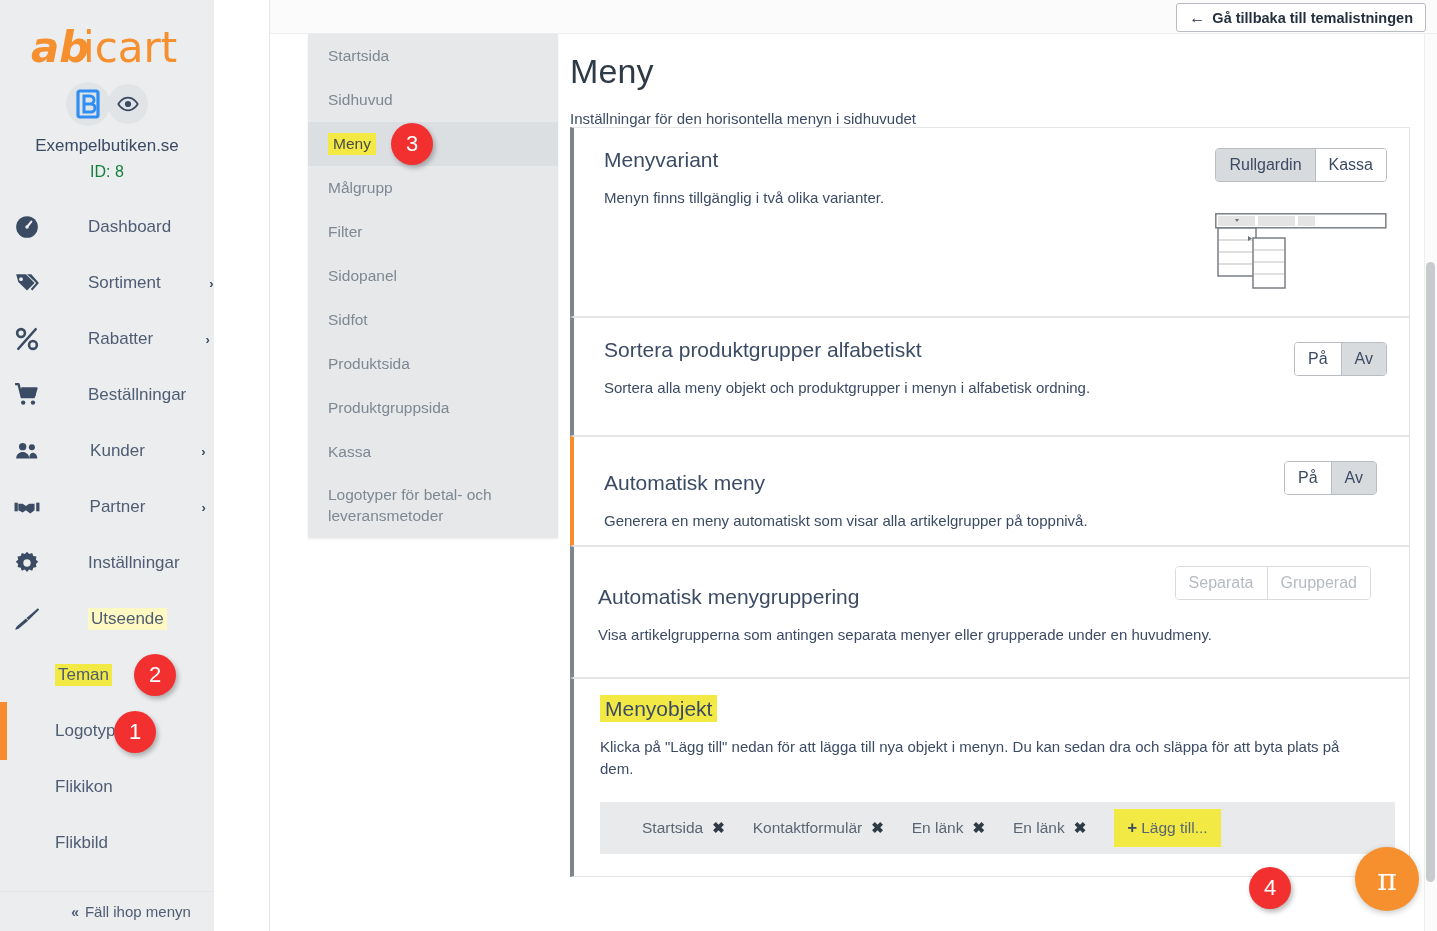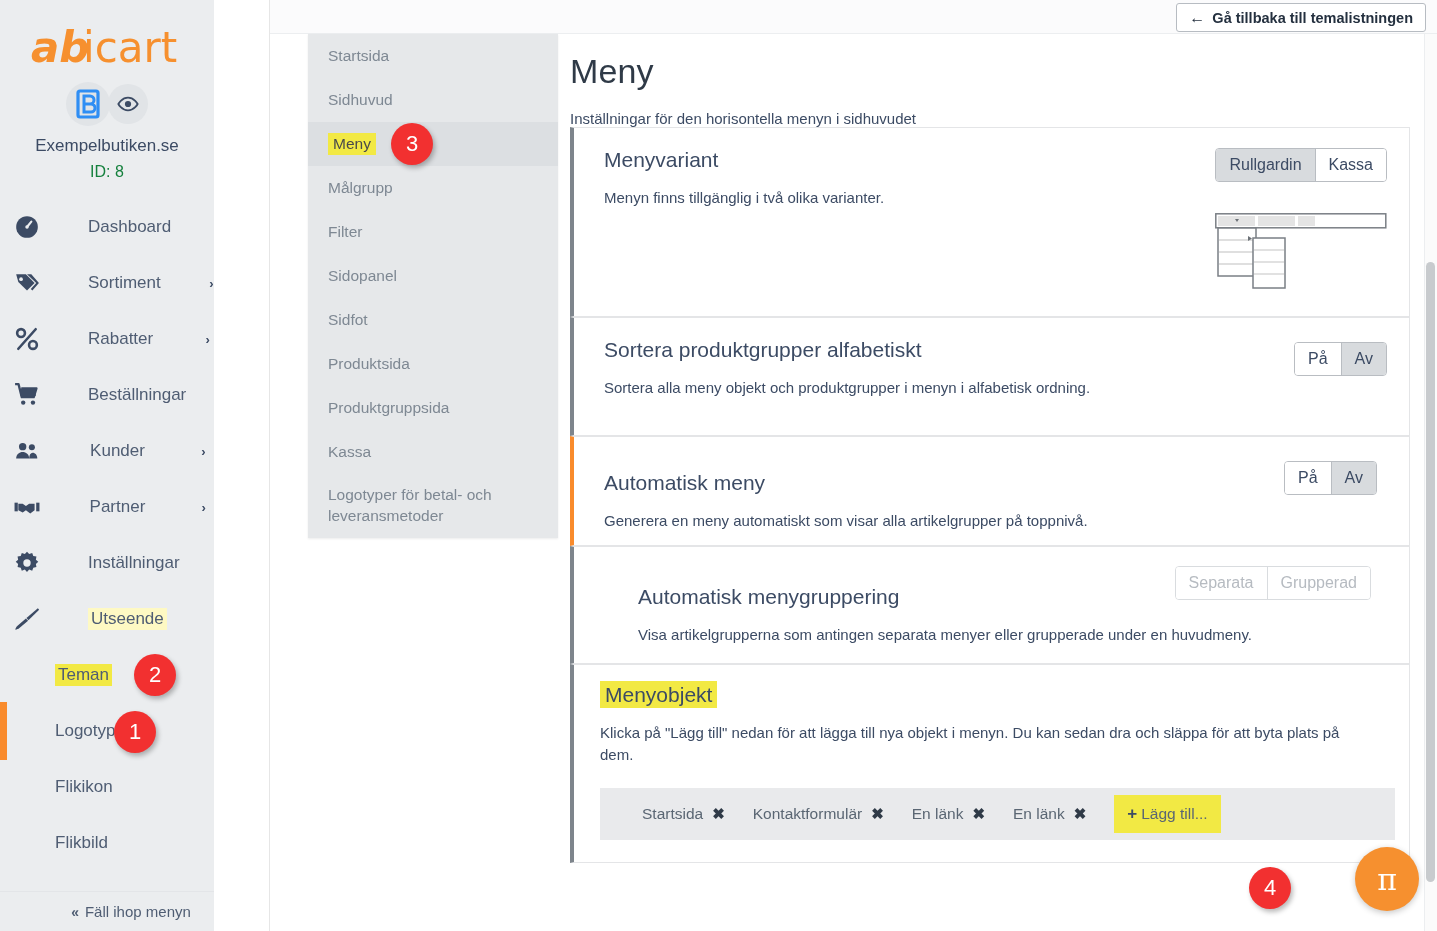--- a/index.html
+++ b/index.html
@@ -489,21 +489,21 @@
 
         <div class="card accent-orange" style="height:110px; padding-top:34px;">
           <div class="card-title">Automatisk meny</div>
           <div class="card-desc wide">Generera en meny automatiskt som visar alla artikelgrupper på toppnivå.</div>
           <div class="btn-group" style="right:32px; top:24px;">
             <div class="bg-btn">På</div>
             <div class="bg-btn active">Av</div>
           </div>
         </div>
 
-        <div class="card accent-dark" style="height:118px; padding-top:38px; padding-left:64px;">
+        <div class="card accent-dark" style="height:132px; padding-top:38px; padding-left:24px;">
           <div class="card-title">Automatisk menygruppering</div>
           <div class="card-desc wide">Visa artikelgrupperna som antingen separata menyer eller grupperade under en huvudmeny.</div>
           <div class="btn-group disabled" style="right:38px; top:19px;">
             <div class="bg-btn">Separata</div>
             <div class="bg-btn">Grupperad</div>
           </div>
         </div>
 
         <div class="card accent-dark" style="padding-left:26px; padding-top:18px; padding-right:14px;">
           <div class="card-title hl">

